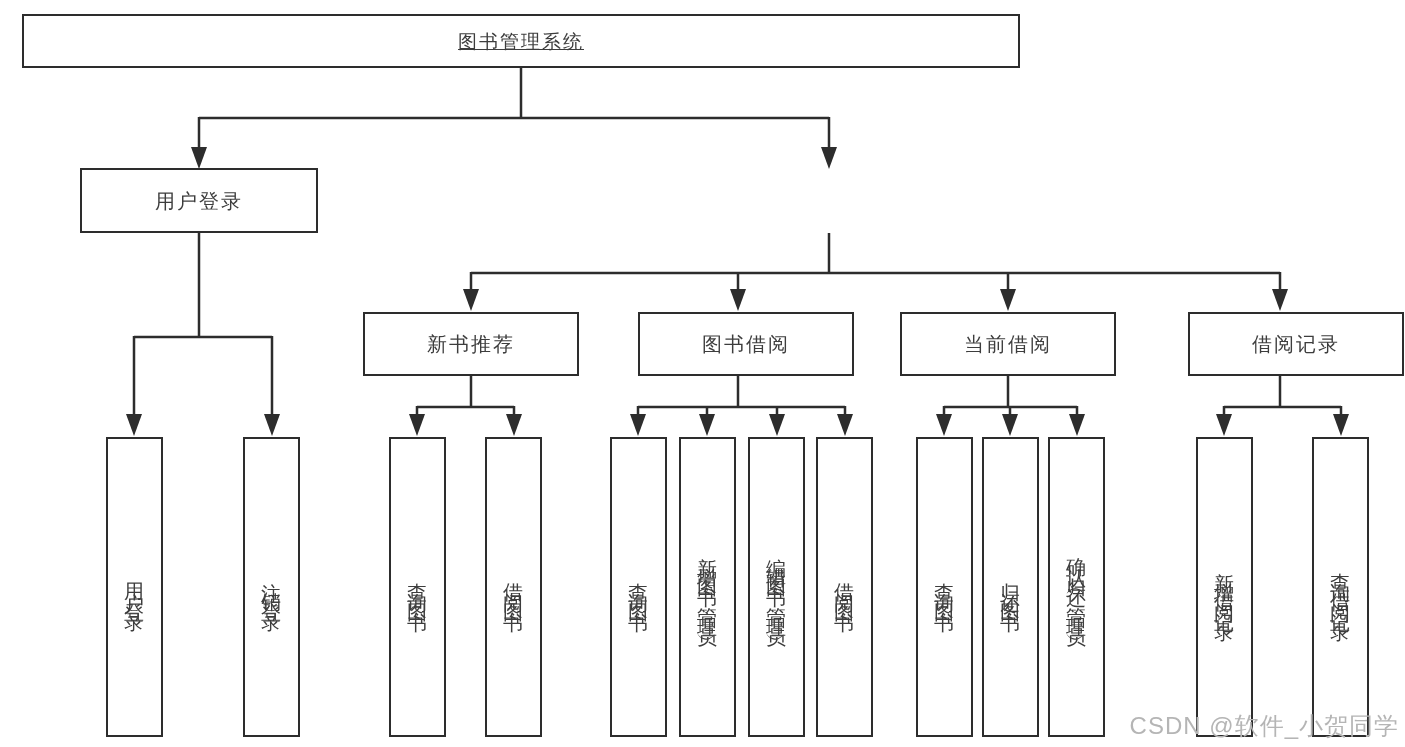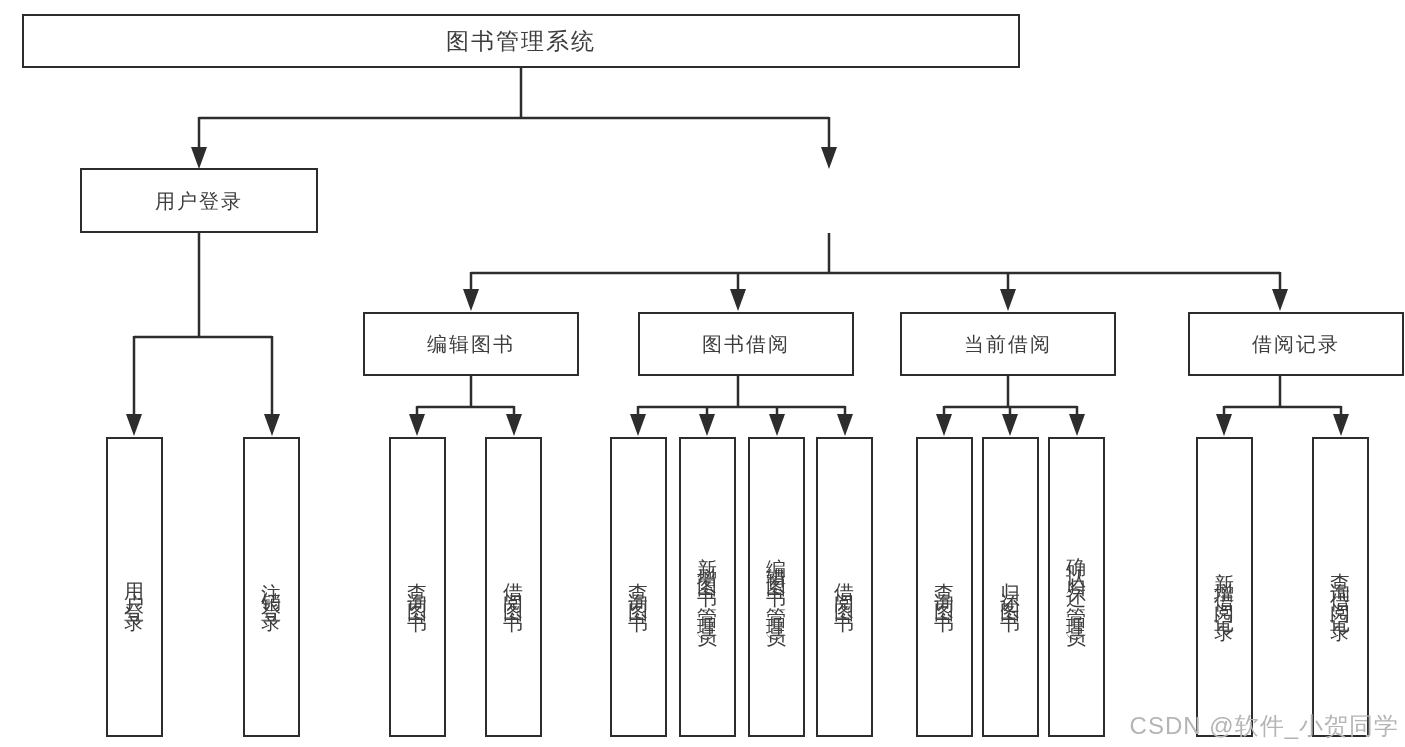--- a/index.html
+++ b/index.html
@@ -30,21 +30,22 @@
   }
   .node-h {
     font-size: 20px;
     letter-spacing: 2px;
     line-height: 1;
     white-space: nowrap;
   }
   .node-root {
     left: 22px; top: 14px;
     width: 998px; height: 54px;
-    font-size: 23px;
+    font-size: 19px;
+    text-decoration: underline;
   }
   .node-l2 { height: 65px; top: 168px; }
   .node-l3 { height: 64px; top: 312px; width: 216px; }
   .node-v {
     top: 437px;
     width: 57px;
     height: 300px;
     writing-mode: vertical-rl;
     text-orientation: mixed;
     font-size: 20px;
@@ -109,21 +110,21 @@
 
   <div class="node node-h node-root">
     <span>图书管理系统</span>
   </div>
 
   <div class="node node-h node-l2" style="left:80px;width:238px;">
     <span>用户登录</span>
   </div>
 
   <div class="node node-h node-l3" style="left:363px;">
-    <span>编辑图书</span>
+    <span>新书推荐</span>
   </div>
   <div class="node node-h node-l3" style="left:638px;">
     <span>图书借阅</span>
   </div>
   <div class="node node-h node-l3" style="left:900px;">
     <span>当前借阅</span>
   </div>
   <div class="node node-h node-l3" style="left:1172px;margin-left:16px;">
     <span>借阅记录</span>
   </div>

